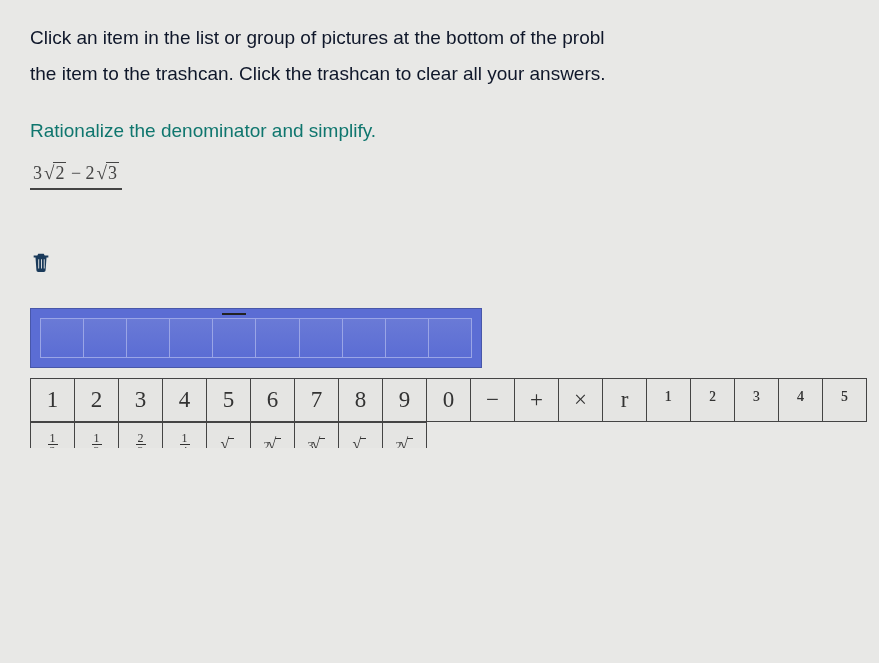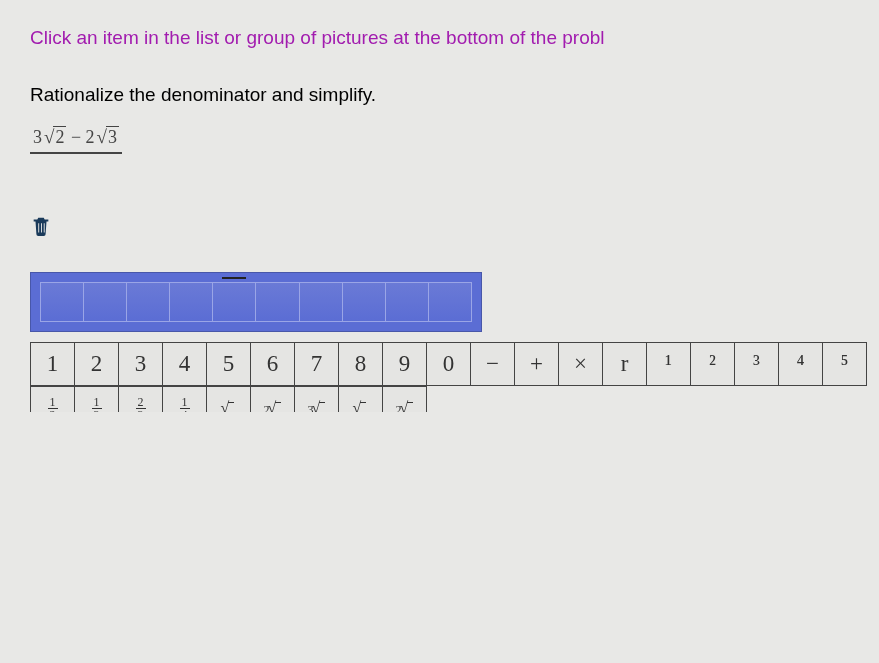--- a/index.html
+++ b/index.html
@@ -9,28 +9,28 @@
       width: 879px;
       height: 663px;
       overflow: hidden;
       padding: 20px 0 0 30px;
       color: #2a2a2a;
     }
     .instructions {
       font-size: 19px;
       line-height: 1.9;
       font-weight: 500;
-      color: #a21caf;
+      color: #0f172a;
       margin-bottom: 28px;
       max-width: 850px;
     }
     .prompt {
       font-size: 19px;
       font-weight: 500;
-      color: #000000;
+      color: #0f766e;
       margin-bottom: 18px;
     }
     .fraction-expr {
       display: inline-block;
       text-align: left;
       font-family: Georgia, 'Times New Roman', serif;
       font-size: 18px;
       color: #444;
       margin-bottom: 60px;
     }
@@ -120,20 +120,21 @@
     .mini-sqrt .coef { font-size:12px; margin-right:-2px; }
     .mini-sqrt .bar { border-top:1px solid #333; padding:0 3px; font-size:12px; margin-left:-1px; height:14px; }
   </style>
 </head>
 <body>
 
 
 
 <div class="instructions">
   <div>Click an item in the list or group of pictures at the bottom of the probl</div>
+  <div>the item to the trashcan. Click the trashcan to clear all your answers.</div>
 </div>
 
 <div class="prompt">Rationalize the denominator and simplify.</div>
 
 <div class="fraction-expr">
   <div class="frac-num">
     <span>3</span><span class="sqrt"><span class="radicand">2</span></span>
     <span>−</span>
     <span>2</span><span class="sqrt"><span class="radicand">3</span></span>
   </div>

